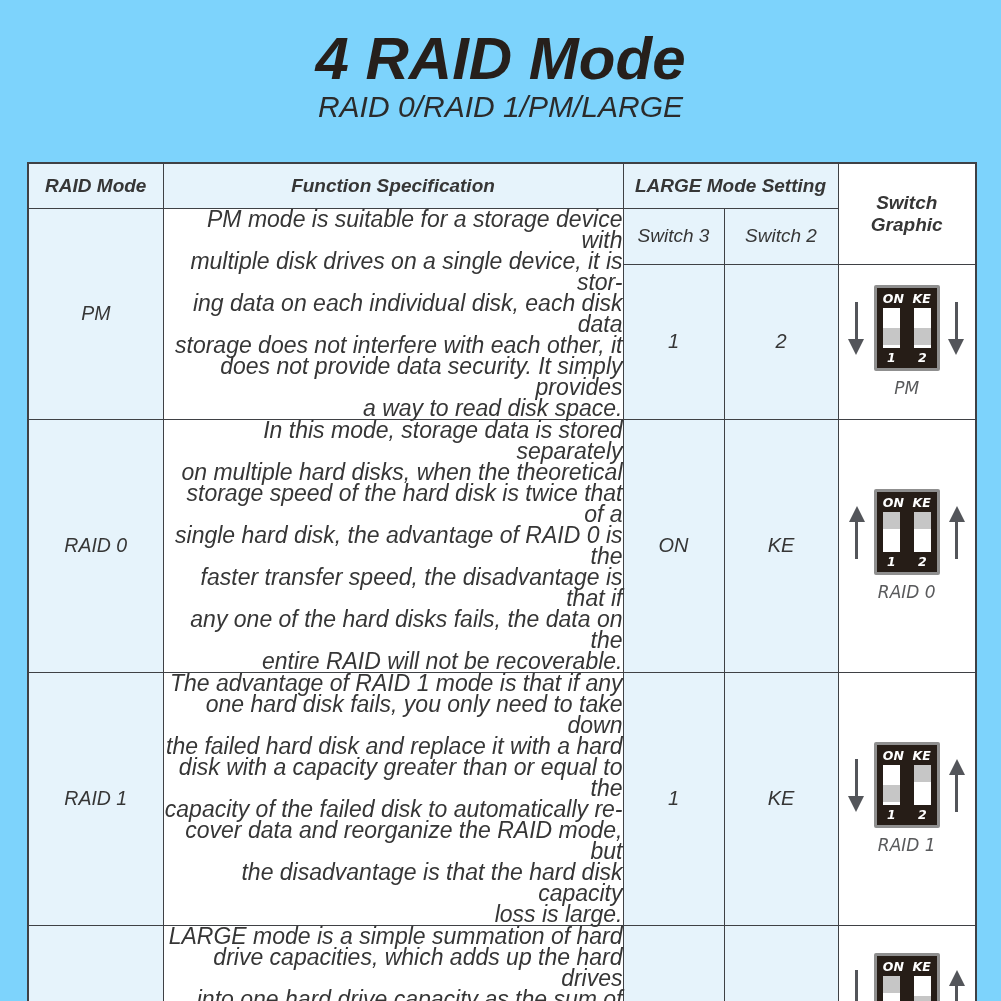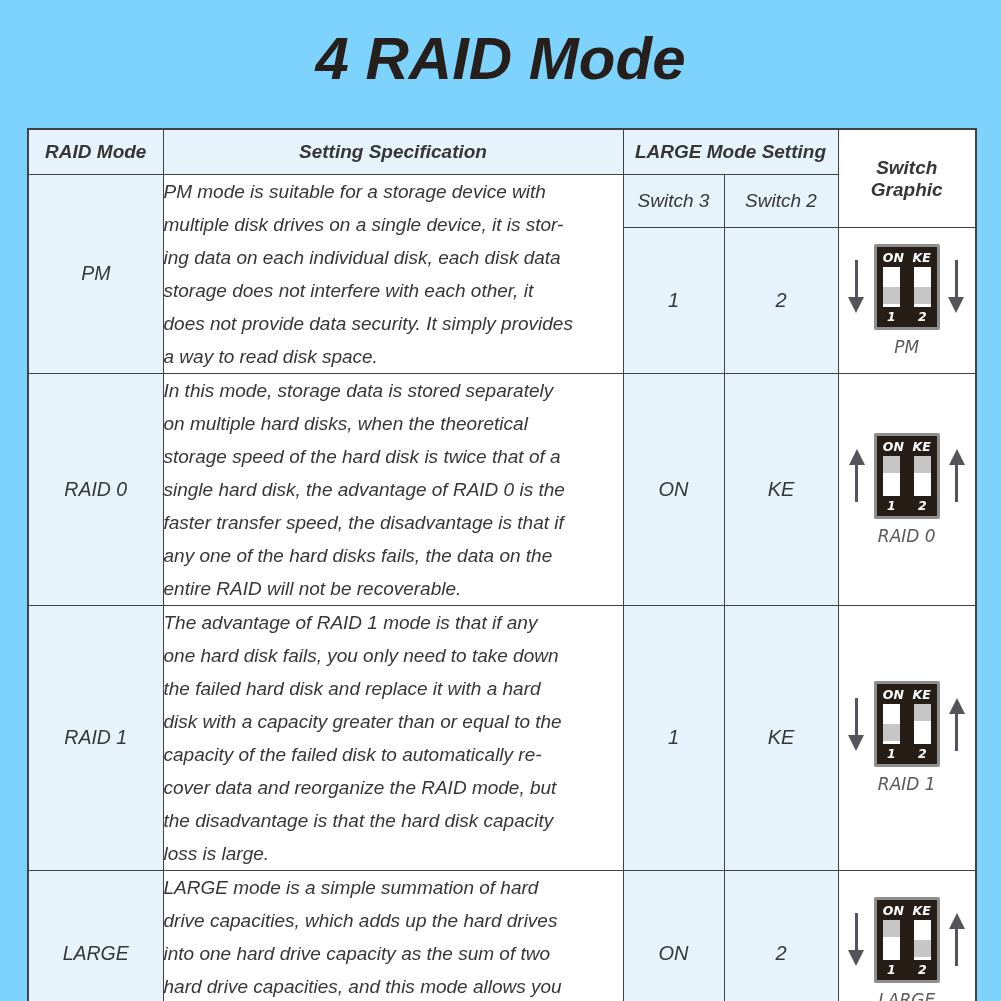--- a/index.html
+++ b/index.html
@@ -60,25 +60,25 @@
   th.graphic-hdr { white-space: pre-line; }
   td.mode-cell {
     font-size: 19.5px;
     text-align: center;
     vertical-align: middle;
     font-weight: normal;
   }
   td.desc-cell {
     vertical-align: middle;
     padding: 6px 8px 6px 23px;
-    font-size: 19px;
-    line-height: 33px;
+    font-size: 23px;
+    line-height: 21px;
     color: #3b3b3b;
     white-space: pre-line;
-    text-align: left;
+    text-align: right;
   }
   td.set-cell {
     font-size: 20px;
     text-align: center;
     vertical-align: middle;
   }
   td.graphic-cell {
     text-align: center;
     vertical-align: middle;
   }
@@ -133,34 +133,35 @@
     font-size: 17px;
     color: #595a5c;
   }
 </style>
 </head>
 <body>
 
 <div class="page">
 
   <h1 class="title">4 RAID Mode</h1>
+  <div class="subtitle">RAID 0/RAID 1/PM/LARGE</div>
 
   <table class="raid">
     <colgroup>
       <col style="width:135px">
       <col style="width:460px">
       <col style="width:101px">
       <col style="width:114px">
       <col style="width:138px">
     </colgroup>
 
     <tbody>
         <tr style="height:45px">
       <th class="hdr blue">RAID Mode</th>
-      <th class="hdr blue">Setting Specification</th>
+      <th class="hdr blue">Function Specification</th>
       <th class="hdr blue" colspan="2">LARGE Mode Setting</th>
       <th class="hdr white graphic-hdr" rowspan="2">Switch
 Graphic</th>
     </tr>
 
     <tr style="height:51px">
       <td class="mode-cell blue" rowspan="2">PM</td>
       <td class="desc-cell white" rowspan="2">PM mode is suitable for a storage device with
 multiple disk drives on a single device, it is stor-
 ing data on each individual disk, each disk data

